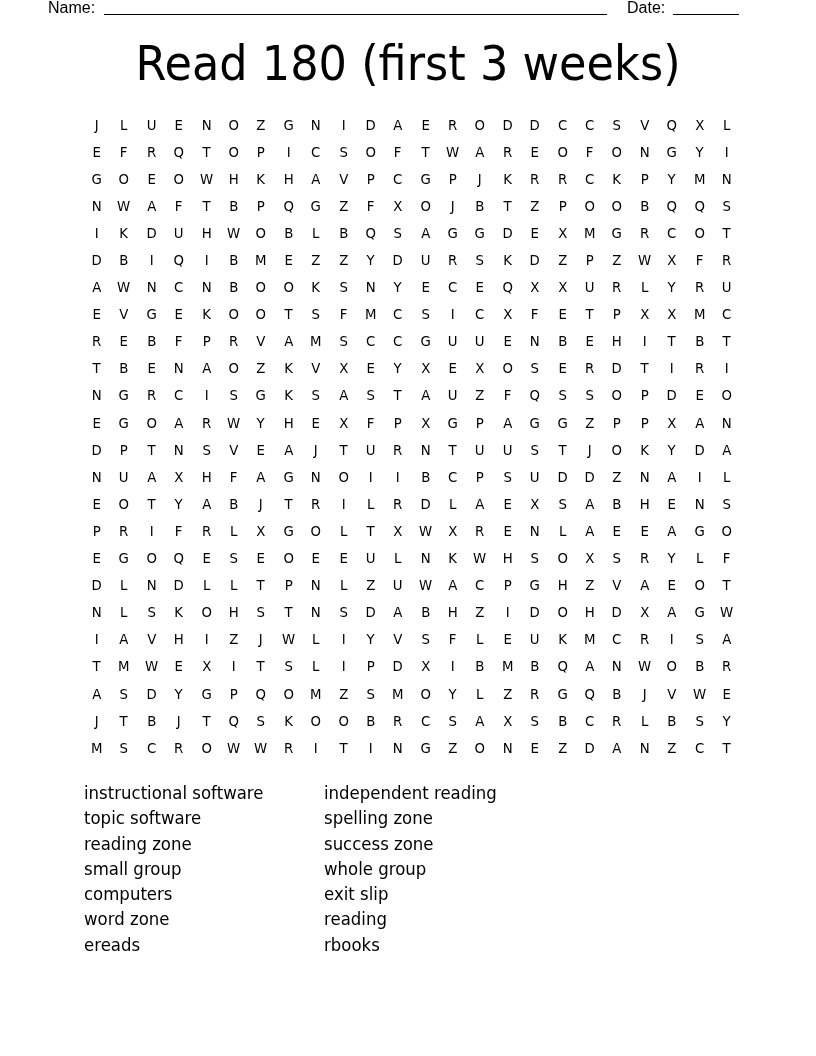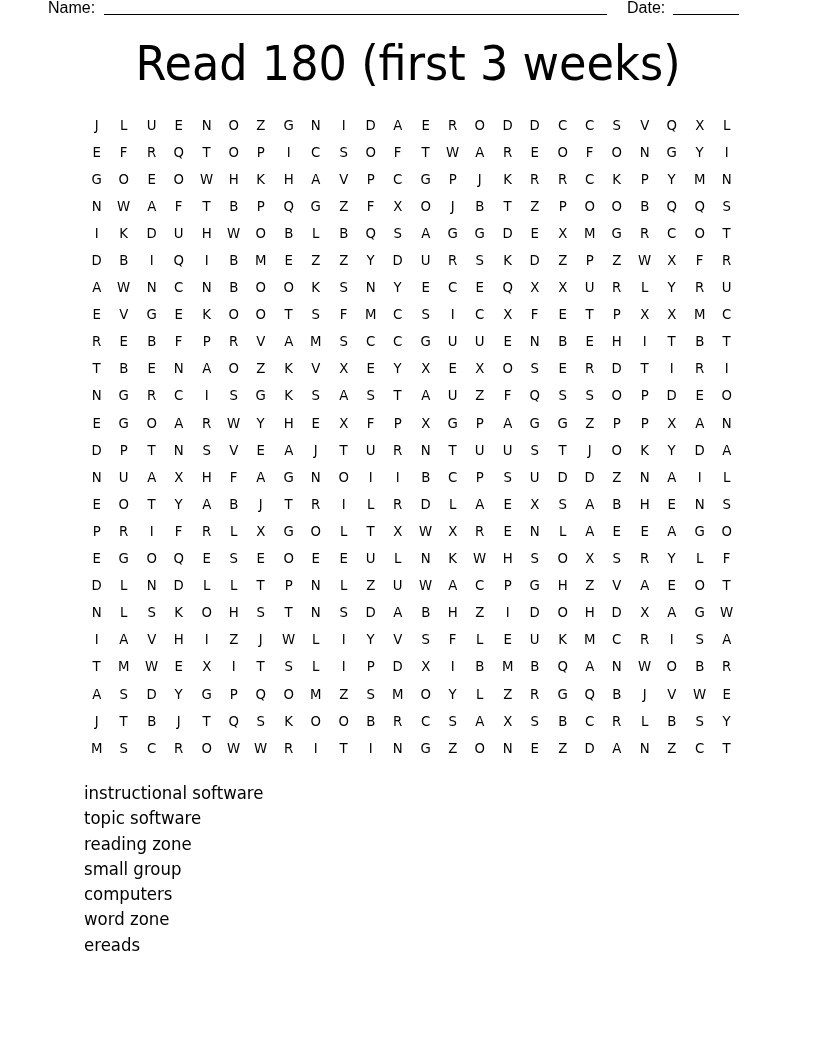--- a/index.html
+++ b/index.html
@@ -679,13 +679,22 @@
 <div class="word-list" id="word-list">
   <div class="word-col">
     <span class="word">instructional software</span>
     <span class="word">topic software</span>
     <span class="word">reading zone</span>
     <span class="word">small group</span>
     <span class="word">computers</span>
     <span class="word">word zone</span>
     <span class="word">ereads</span>
   </div>
+  <div class="word-col">
+    <span class="word">independent reading</span>
+    <span class="word">spelling zone</span>
+    <span class="word">success zone</span>
+    <span class="word">whole group</span>
+    <span class="word">exit slip</span>
+    <span class="word">reading</span>
+    <span class="word">rbooks</span>
+  </div>
 </div>
 
 </body></html>

